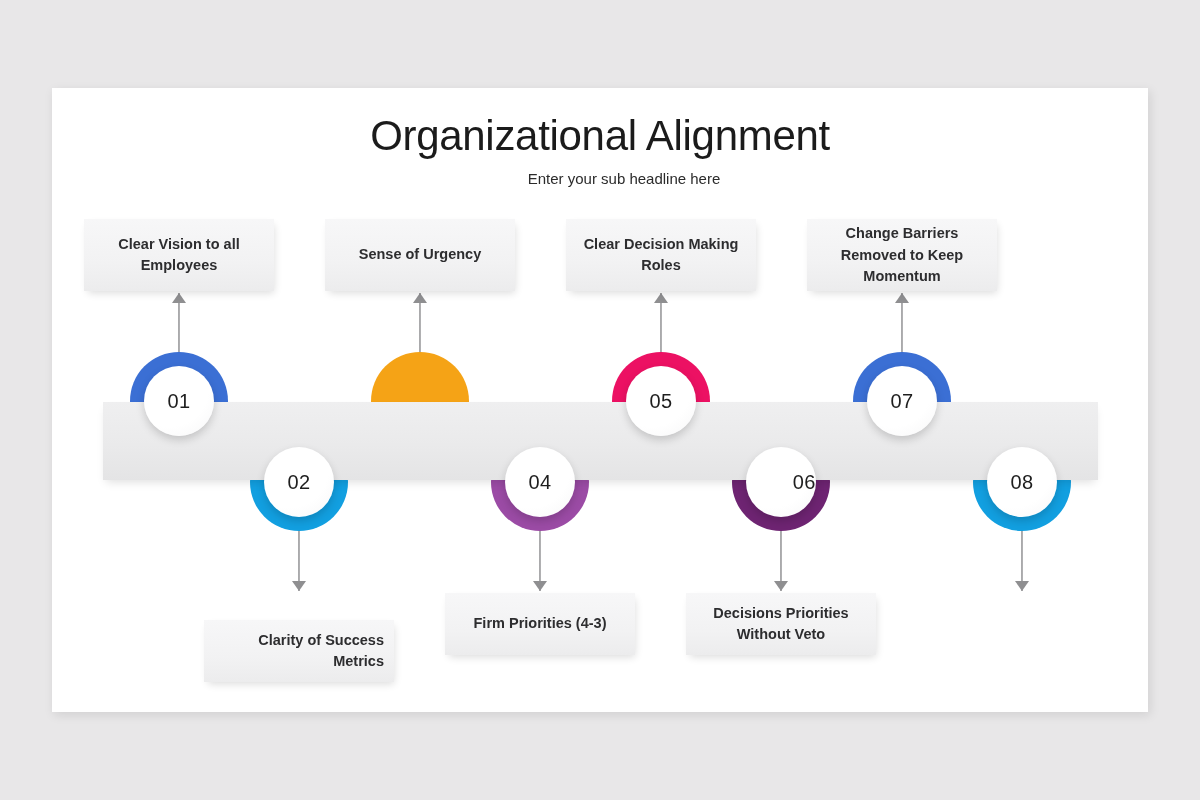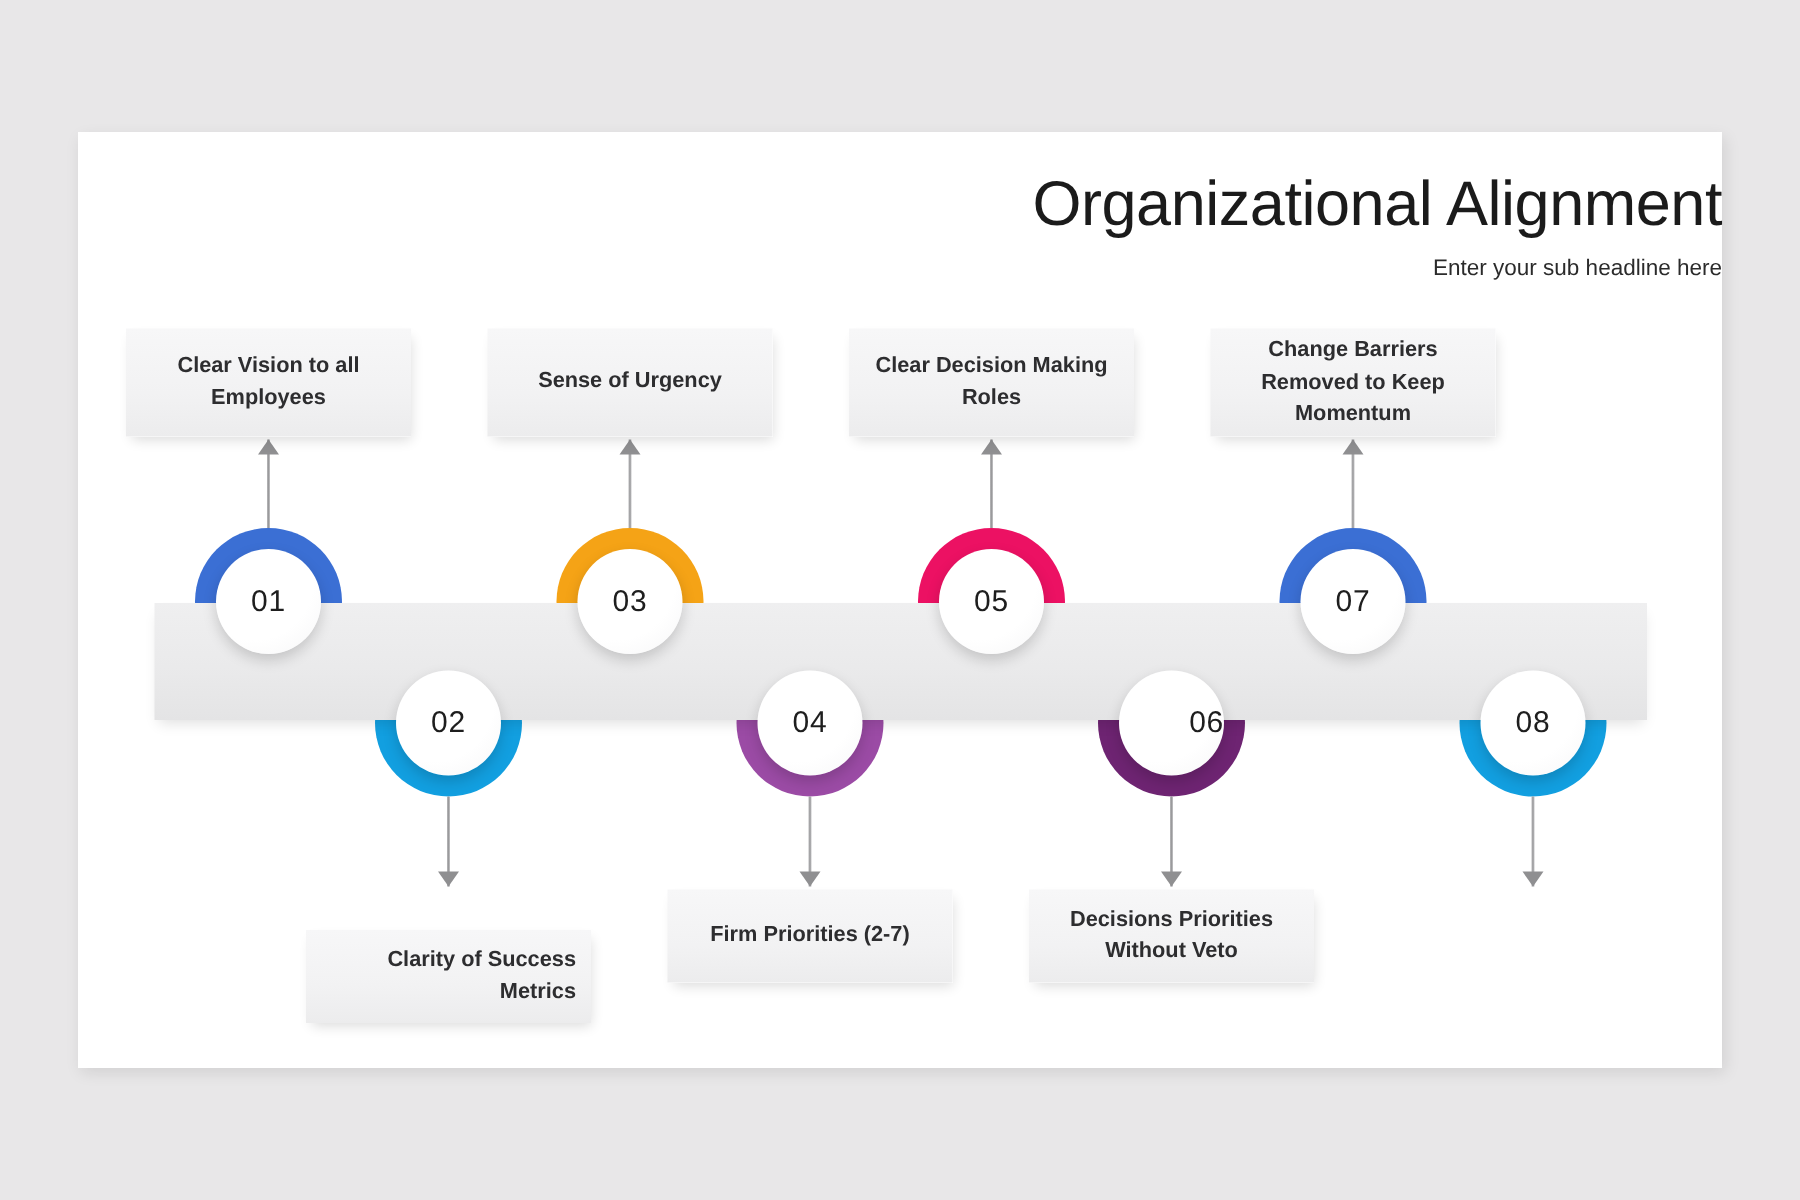--- a/index.html
+++ b/index.html
@@ -21,21 +21,21 @@
     background: #ffffff;
     box-shadow: 2px 3px 10px rgba(0,0,0,0.10);
   }
 
   
   #header {
     position: absolute;
     left: 0;
     top: 24px;
     width: 100%;
-    text-align: right;
+    text-align: center;
   }
   #page-title {
     font-size: 42px;
     font-weight: 400;
     color: #1b1b1b;
     letter-spacing: -0.3px;
     line-height: 1.15;
   }
   #page-subtitle {
     margin-top: 10px;
@@ -168,36 +168,33 @@
         <span class="knob-number">02</span>
       </div>
       <div class="label-box" style="left: 152px; top: 532px; width: 190px; height: 62px; text-align: right;">
         <span class="label-text">Clarity of Success Metrics</span>
       </div>
       <div class="connector down" style="left: 240px; top: 443px; height: 60px;">
         <div class="stem"></div>
         <div class="head"></div>
       </div>
       <div class="ring" style="left: 319px; top: 264px; background: rgb(245, 163, 22);"></div>
-      <div class="knob" style="left: 333px; top: 278px;">
-        <span class="knob-number">03</span>
-      </div>
       <div class="label-box" style="left: 273px; top: 131px; width: 190px; height: 72px;">
         <span class="label-text">Sense of Urgency</span>
       </div>
       <div class="connector up" style="left: 361px; top: 205px; height: 59px;">
         <div class="stem"></div>
         <div class="head"></div>
       </div>
       <div class="ring" style="left: 439px; top: 345px; background: rgb(155, 75, 165);"></div>
       <div class="knob" style="left: 453px; top: 359px;">
         <span class="knob-number">04</span>
       </div>
       <div class="label-box" style="left: 393px; top: 505px; width: 190px; height: 62px;">
-        <span class="label-text">Firm Priorities (2-7)</span>
+        <span class="label-text">Firm Priorities (4-3)</span>
       </div>
       <div class="connector down" style="left: 481px; top: 443px; height: 60px;">
         <div class="stem"></div>
         <div class="head"></div>
       </div>
       <div class="ring" style="left: 560px; top: 264px; background: rgb(236, 17, 99);"></div>
       <div class="knob" style="left: 574px; top: 278px;">
         <span class="knob-number">05</span>
       </div>
       <div class="label-box" style="left: 514px; top: 131px; width: 190px; height: 72px;">

